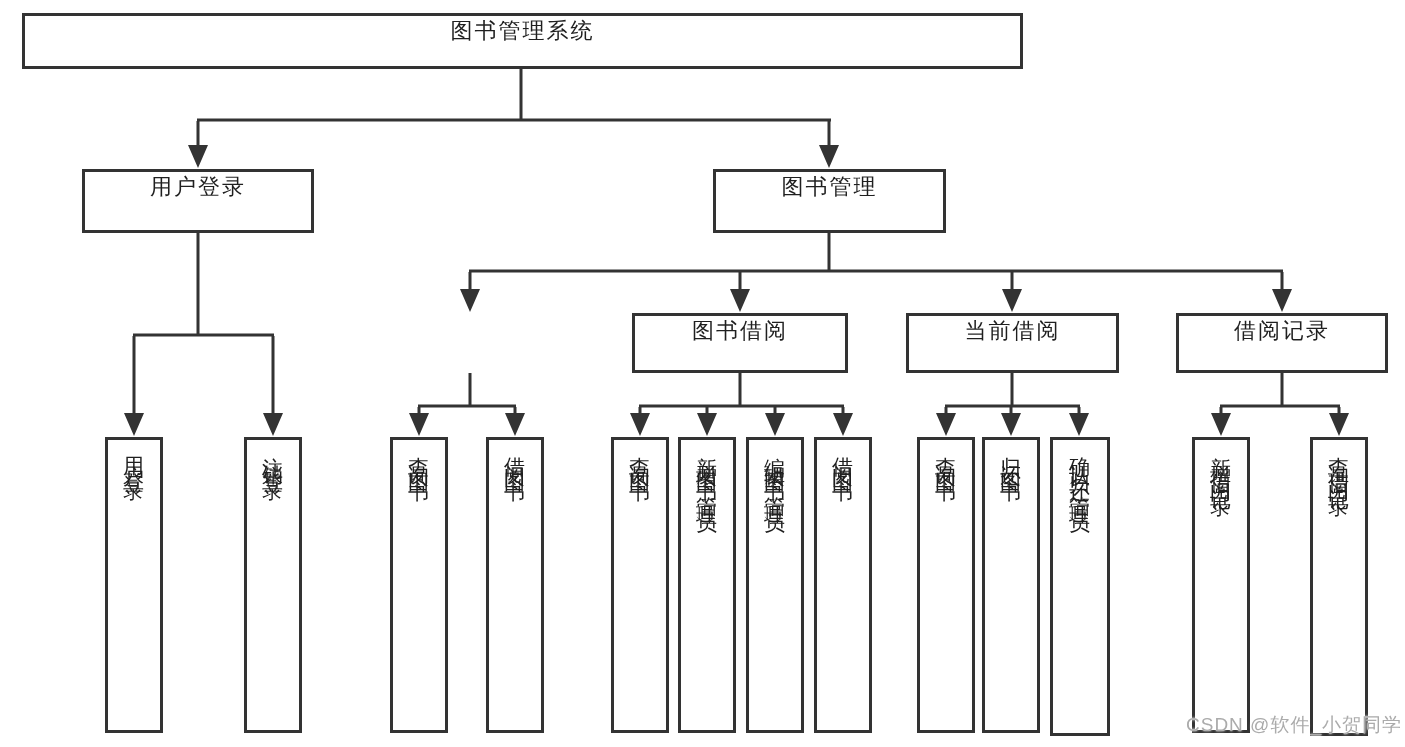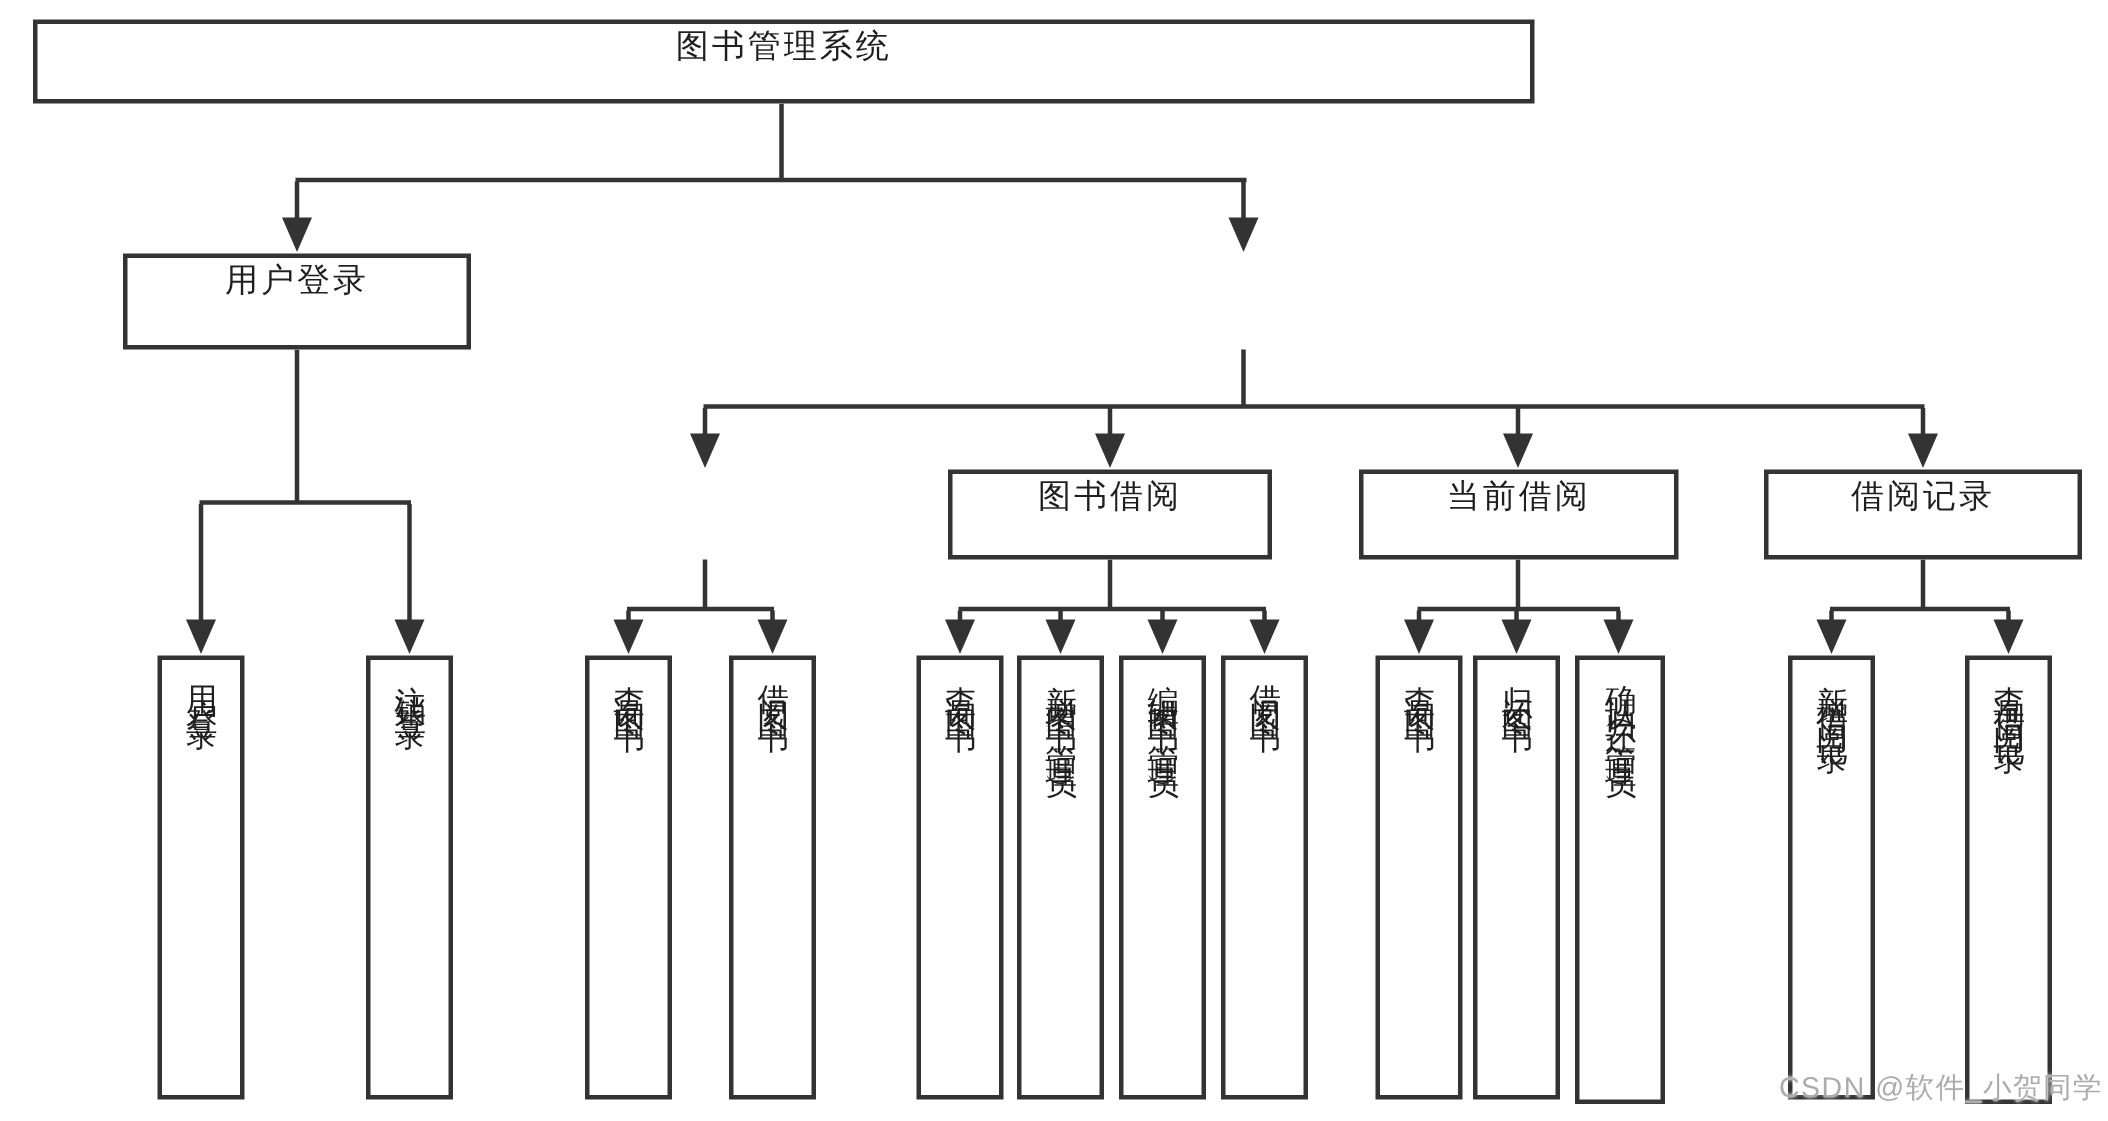--- a/index.html
+++ b/index.html
@@ -122,20 +122,23 @@
       M1329 413 L1349 413 L1339 436 Z"></path>
   </svg>
 
   <div class="node" style="left:22px;top:13px;width:1001px;height:56px">
     <span class="hlabel">图书管理系统</span>
   </div>
 
   <div class="node" style="left:82px;top:169px;width:232px;height:64px">
     <span class="hlabel">用户登录</span>
   </div>
+  <div class="node" style="left:713px;top:169px;width:233px;height:64px">
+    <span class="hlabel">图书管理</span>
+  </div>
 
   <div class="node" style="left:632px;top:313px;width:216px;height:60px">
     <span class="hlabel">图书借阅</span>
   </div>
   <div class="node" style="left:906px;top:313px;width:213px;height:60px">
     <span class="hlabel">当前借阅</span>
   </div>
   <div class="node" style="left:1176px;top:313px;width:212px;height:60px">
     <span class="hlabel">借阅记录</span>
   </div>

